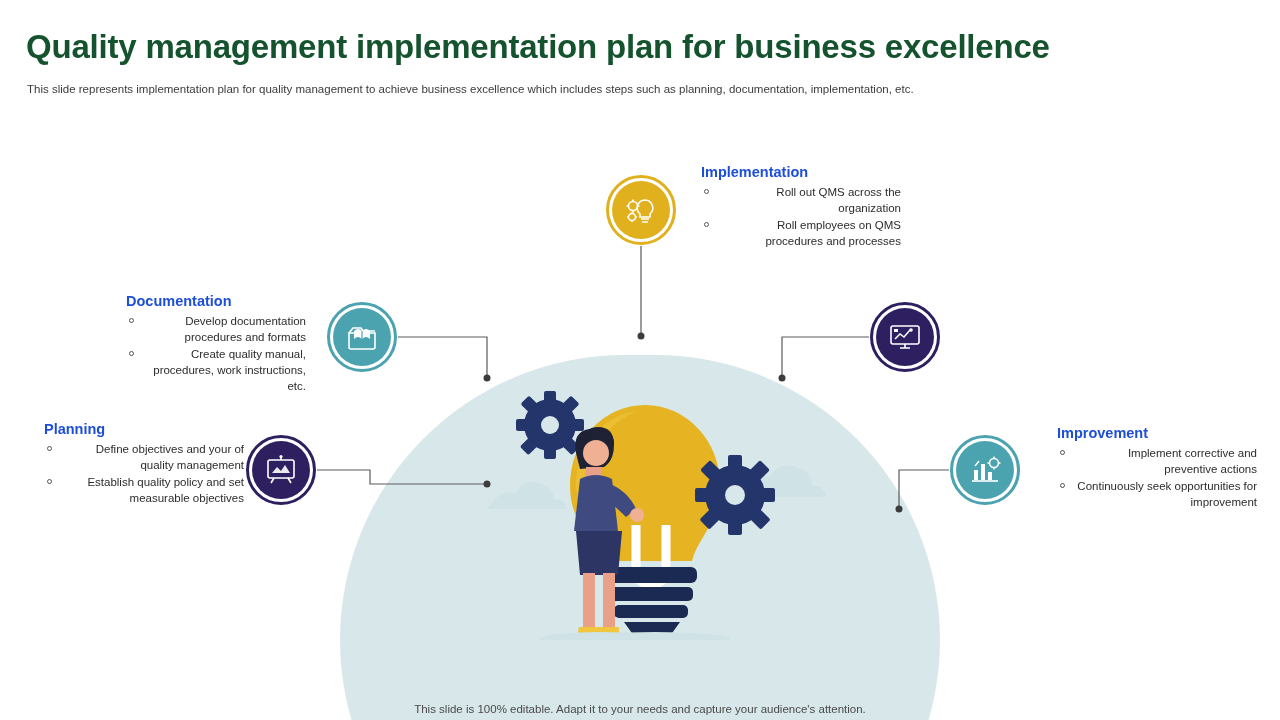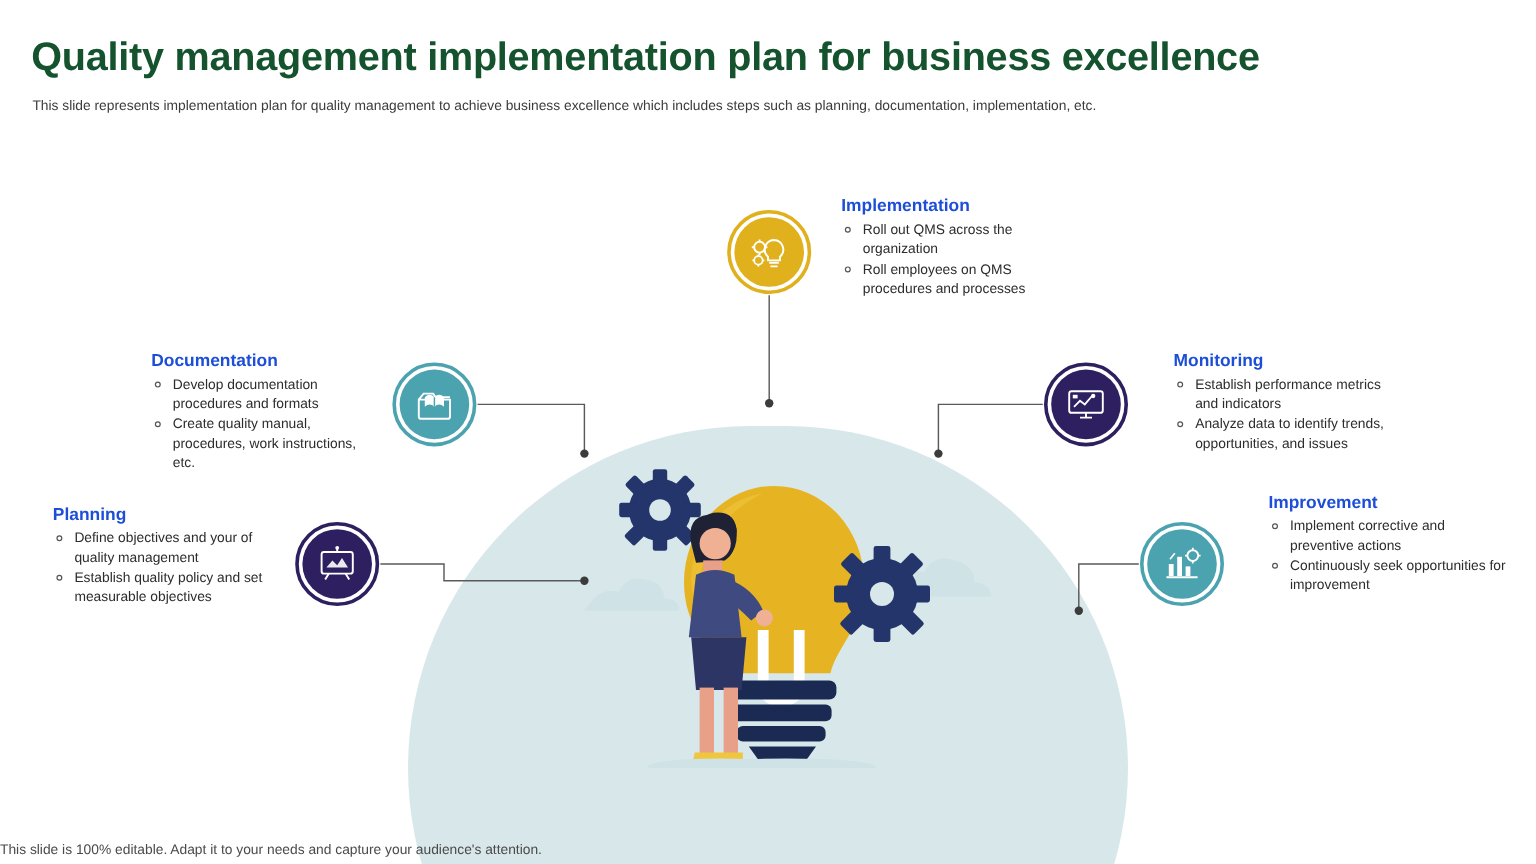--- a/index.html
+++ b/index.html
@@ -36,21 +36,21 @@
     top: 83px;
     font-size: 11.5px;
     color: #3b3b3b;
     white-space: nowrap;
   }
   .footer {
     position: absolute;
     left: 0;
     right: 0;
     top: 703px;
-    text-align: left;
+    text-align: center;
     font-size: 11.5px;
     color: #4a4a4a;
   }
 
   
   .illus {
     position: absolute;
     left: 340px;
     top: 355px;
     width: 600px;
@@ -99,20 +99,21 @@
   .block h3 {
     margin: 0 0 4px 0;
     font-size: 14.5px;
     font-weight: bold;
     color: #1d4ed8;
   }
   .block ul {
     margin: 0;
     padding: 0;
     list-style: none;
+    text-align: right;
   }
   .block li {
     position: relative;
     padding-left: 18px;
     font-size: 11.5px;
     line-height: 16px;
     color: #2c2c2c;
     margin-bottom: 1px;
   }
   .block li:before {
@@ -308,29 +309,22 @@
   </div>
 
   <div class="block" style="left:701px; top:164px; width:200px;">
     <h3>Implementation</h3>
     <ul>
       <li>Roll out QMS across the organization</li>
       <li>Roll employees on QMS procedures and processes</li>
     </ul>
   </div>
 
-  <div class="block" style="left:978px; top:293px; width:185px;">
-    <h3>Monitoring</h3>
-    <ul>
-      <li>Establish performance metrics and indicators</li>
-      <li>Analyze data to identify trends, opportunities, and issues</li>
-    </ul>
-  </div>
-
-  <div class="block" style="left:1057px; top:411px; width:200px;">
+
+  <div class="block" style="left:1057px; top:425px; width:200px;">
     <h3>Improvement</h3>
     <ul>
       <li>Implement corrective and preventive actions</li>
       <li>Continuously seek opportunities for improvement</li>
     </ul>
   </div>
 
   <div class="footer">This slide is 100% editable. Adapt it to your needs and capture your audience's attention.</div>
 
 </div>

